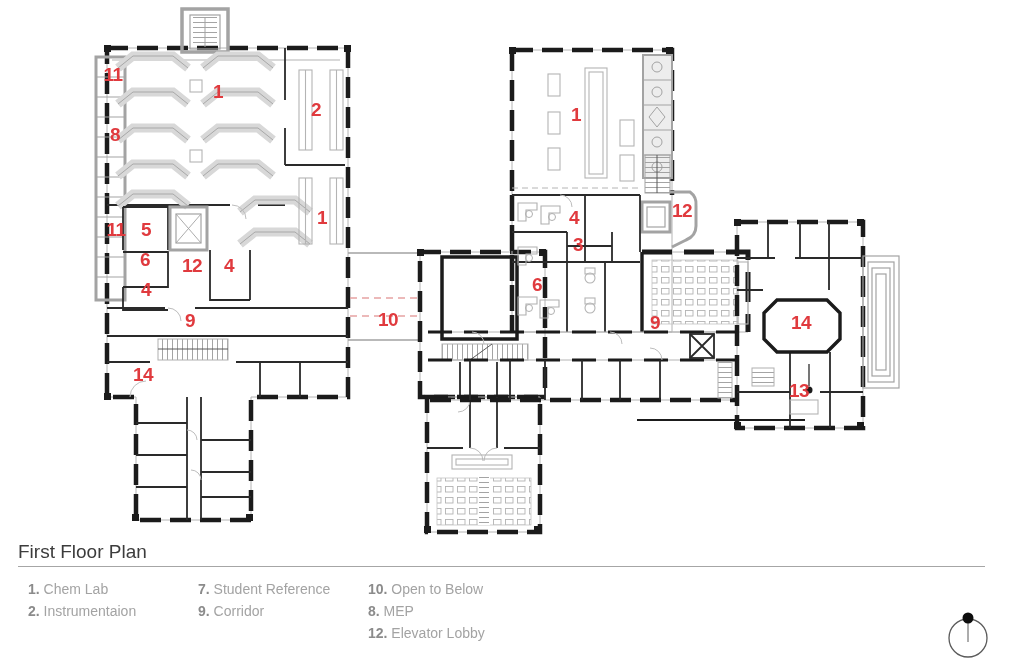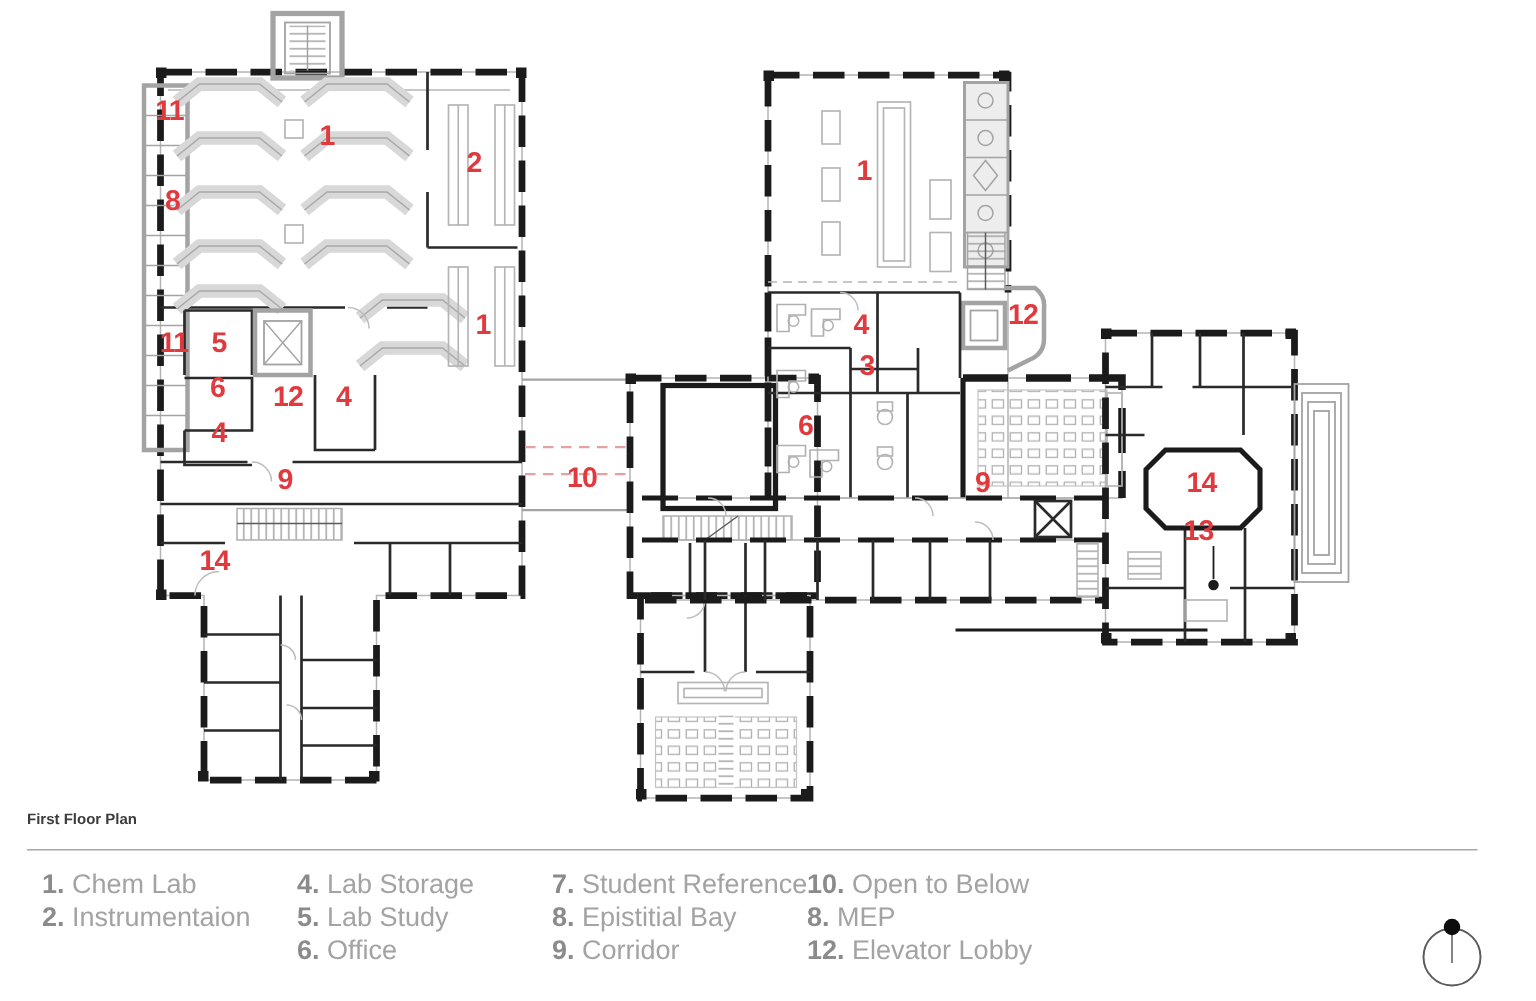--- a/index.html
+++ b/index.html
@@ -17,30 +17,30 @@
   .gry {stroke:#a3a3a3;fill:none}
   .furn{stroke:#b4b4b4;fill:none;stroke-width:1.1}
   .arc {stroke:#bdbdbd;fill:none;stroke-width:1}
   .rd  {stroke:#e6a2a2;stroke-width:1.5;fill:none;stroke-dasharray:7 5}
   .anch{fill:#1b1b1b}
 
   .labels{position:absolute;left:0;top:0;width:1024px;height:667px;pointer-events:none}
   .plan-label{position:absolute;transform:translate(-50%,-55%);
               font-size:19px;font-weight:700;letter-spacing:-0.5px;color:inherit}
 
-  .legend-title{position:absolute;left:18px;top:541px;font-size:10px;font-weight:700;color:#3c3c3c}
+  .legend-title{position:absolute;left:18px;top:541px;font-size:19px;font-weight:400;color:#3c3c3c}
   .legend-rule{position:absolute;left:18px;top:566px;width:967px;height:1px;background:#a6a6a6}
   .legend-cols{position:absolute;top:578px;left:0;width:1024px;height:80px}
   .legend-col{position:absolute;top:0}
   .legend-col:nth-child(1){left:28px}
   .legend-col:nth-child(2){left:198px}
   .legend-col:nth-child(3){left:368px}
   .legend-col:nth-child(4){left:538px}
   .legend-col:nth-child(5){left:722px}
-  .legend-item{font-size:18px;line-height:22px;color:#a3a3a3;white-space:nowrap}
+  .legend-item{font-size:14px;line-height:22px;color:#a3a3a3;white-space:nowrap}
   .legend-item b{color:#8b8b8b;font-weight:700}
 
   .compass{position:absolute;left:944px;top:610px}
 </style>
 </head>
 <body>
 
 <div class="page">
 
   <svg class="plan-svg" width="1024" height="667" viewBox="0 0 1024 667">
@@ -260,39 +260,33 @@
       <span class="plan-label" style="left: 578px; top: 246px;">3</span>
       <span class="plan-label" style="left: 145px; top: 261px;">6</span>
       <span class="plan-label" style="left: 192px; top: 267px;">12</span>
       <span class="plan-label" style="left: 229px; top: 267px;">4</span>
       <span class="plan-label" style="left: 537px; top: 286px;">6</span>
       <span class="plan-label" style="left: 146px; top: 291px;">4</span>
       <span class="plan-label" style="left: 190px; top: 322px;">9</span>
       <span class="plan-label" style="left: 388px; top: 321px; text-align: right;">10</span>
       <span class="plan-label" style="left: 655px; top: 324px;">9</span>
       <span class="plan-label" style="left: 801px; top: 324px;">14</span>
-      <span class="plan-label" style="left: 799px; top: 356px;">13</span>
+      <span class="plan-label" style="left: 799px; top: 392px;">13</span>
       <span class="plan-label" style="left: 143px; top: 376px;">14</span>
     </div>
 
   <div class="legend-title">First Floor Plan</div>
   <div class="legend-rule"></div>
   <div class="legend-cols">
       <div class="legend-col">
         <div class="legend-item"><b>1.</b> Chem Lab</div>
         <div class="legend-item"><b>2.</b> Instrumentaion</div>
       </div>
       <div class="legend-col">
-        <div class="legend-item"><b>4.</b> Lab Storage</div>
-        <div class="legend-item"><b>5.</b> Lab Study</div>
-        <div class="legend-item"><b>6.</b> Office</div>
-      </div>
-      <div class="legend-col">
         <div class="legend-item"><b>7.</b> Student Reference</div>
-        <div class="legend-item"><b>8.</b> Epistitial Bay</div>
         <div class="legend-item"><b>9.</b> Corridor</div>
       </div>
       <div class="legend-col">
         <div class="legend-item"><b>10.</b> Open to Below</div>
         <div class="legend-item"><b>8.</b> MEP</div>
         <div class="legend-item"><b>12.</b> Elevator Lobby</div>
       </div>
     </div>
 
   <svg class="compass" width="48" height="52" viewBox="0 0 48 52">

